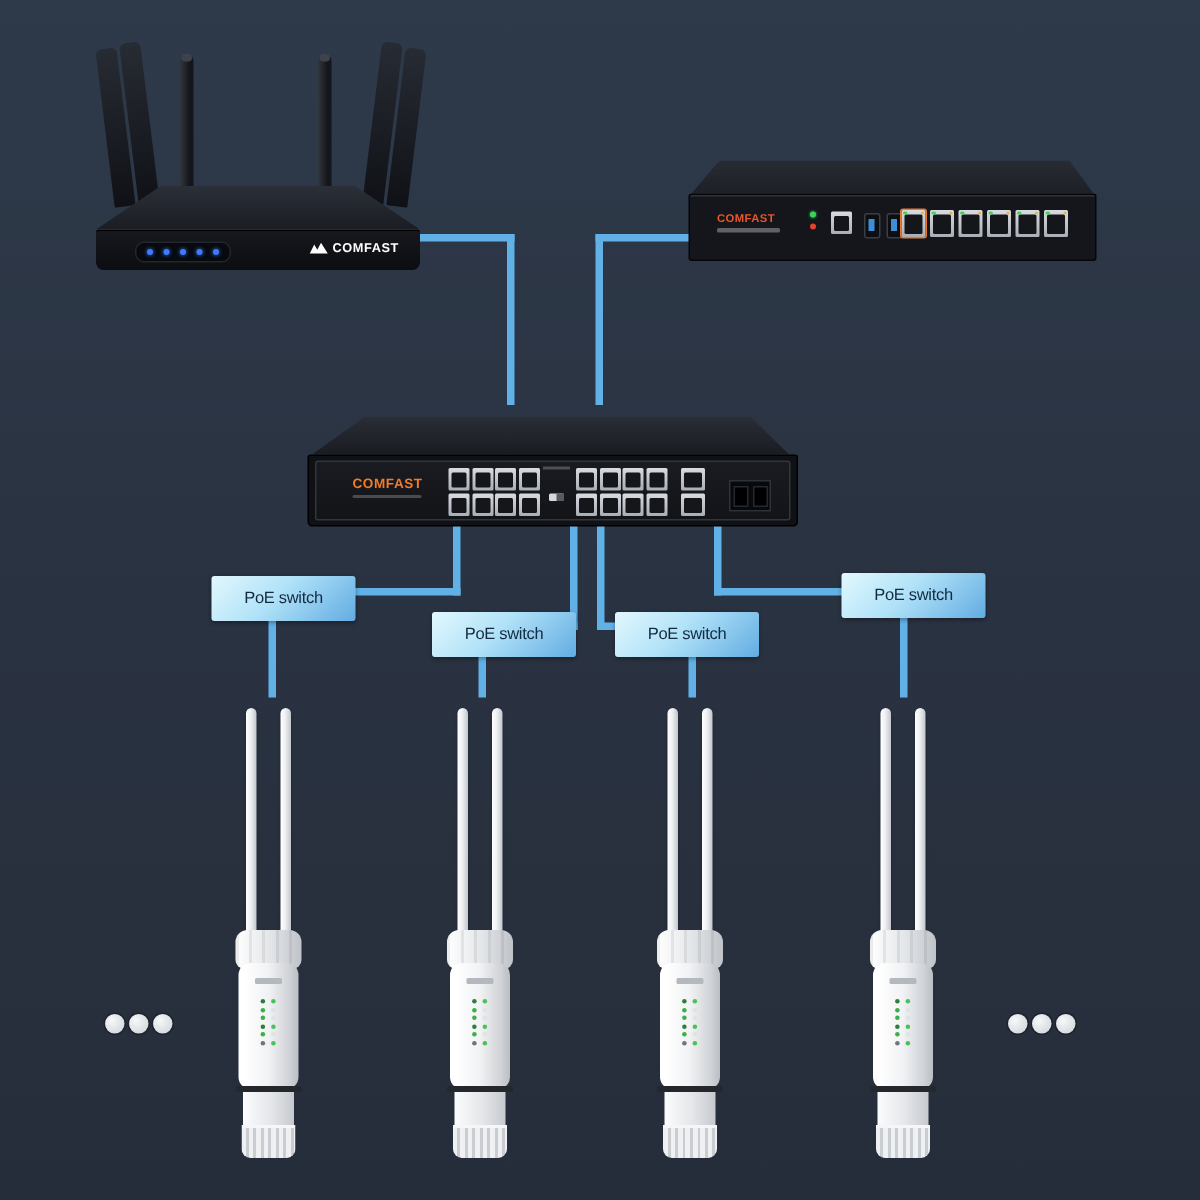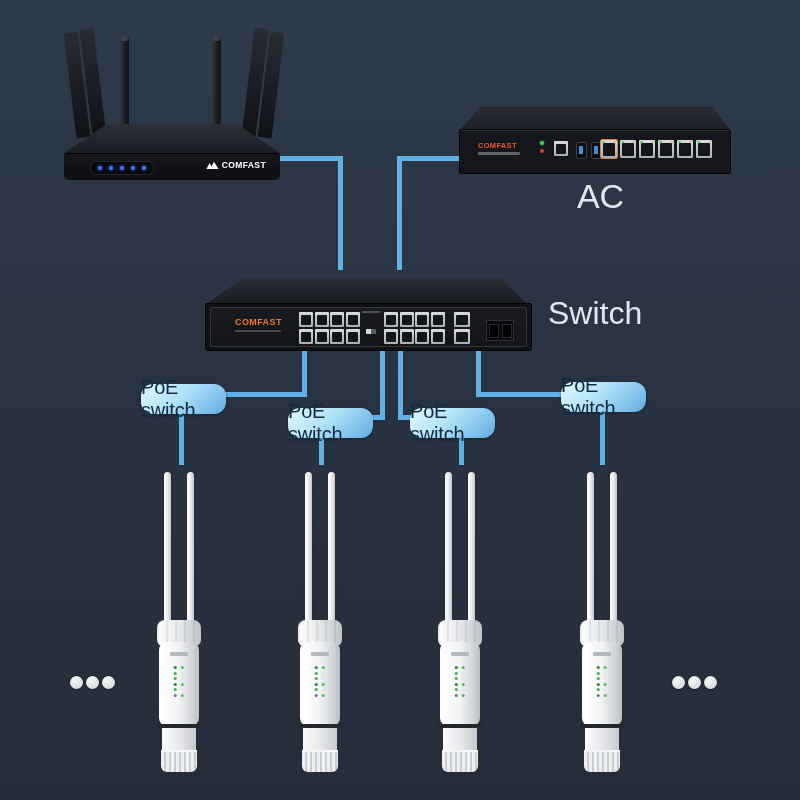--- a/index.html
+++ b/index.html
@@ -15,25 +15,25 @@
     background:linear-gradient(180deg,var(--bg-top) 0%,var(--bg-mid) 45%,var(--bg-bot) 100%);
     font-family:"Liberation Sans",sans-serif;}
 
   
   .cable{position:absolute;background:var(--cable);z-index:1;}
 
   
   .devlabel{position:absolute;color:var(--label-text);z-index:4;}
 
   
-  .poe{position:absolute;width:85px;height:30px;z-index:3;
+  .poe{position:absolute;width:96px;height:30px;z-index:3;
     display:flex;align-items:center;justify-content:center;
     background:linear-gradient(135deg,var(--poe-g1) 0%,var(--poe-g2) 45%,var(--poe-g3) 100%);
-    color:var(--poe-text);font-size:20px;font-weight:500;letter-spacing:-.2px;
-    border-radius:12px;box-shadow:0 1px 3px rgba(0,0,0,.35);}
+    color:var(--poe-text);font-size:11px;font-weight:500;letter-spacing:-.2px;
+    border-radius:2px;box-shadow:0 1px 3px rgba(0,0,0,.35);}
 
   
   .router{position:absolute;left:58px;top:22px;width:232px;height:160px;z-index:2;}
   .blade{position:absolute;width:14px;background:linear-gradient(180deg,#272b33,#0f1116);border-radius:4px 4px 1px 1px;}
   .rod{position:absolute;width:9px;height:104px;top:14px;border-radius:5px 5px 1px 1px;
     background:linear-gradient(90deg,#32363e,#14161b 70%);}
   .rod::before{content:"";position:absolute;top:0;left:1px;right:1px;height:5px;border-radius:4px;background:#3d424b;}
   .router-top{position:absolute;left:6px;top:102px;width:216px;height:29px;
     clip-path:polygon(20% 0,80% 0,100% 100%,0 100%);
     background:linear-gradient(180deg,var(--dev-top1),var(--dev-top2));}
@@ -220,21 +220,20 @@
             <div class="port-slot"></div>
           </div>
           <div class="port">
             <span class="pled pled-g"></span>
             <span class="pled pled-y"></span>
             <div class="port-slot"></div>
           </div>
         </div>
     </div>
   </div>
-  <div class="devlabel" style="left:553px;top:177px;width:95px;text-align:center;font-size:34px;">AC</div>
 
   <div class="switch">
     <div class="sw-top"></div>
     <div class="sw-front">
       <div class="sw-panel">
         <div class="sw-brand">
           <div class="btxt">COMFAST</div>
           <div class="bbar"></div>
         </div>
         <div class="pgrid" id="sw-g1" style="left:88px;">
@@ -301,21 +300,20 @@
               <div class="port-slot"></div>
             </div>
           </div>
         <div class="sw-sfp" id="sw-sfp">
             <div class="sfp-slot"></div>
             <div class="sfp-slot"></div>
           </div>
       </div>
     </div>
   </div>
-  <div class="devlabel" style="left:548px;top:295px;font-size:32px;">Switch</div>
 
   <div class="poe" style="left:141px;top:384px;">PoE switch</div>
   <div class="poe" style="left:288px;top:408px;">PoE switch</div>
   <div class="poe" style="left:410px;top:408px;">PoE switch</div>
   <div class="poe" style="left:561px;top:382px;">PoE switch</div>
 
   <div class="dots" style="left:70px;">
     <span class="dot"></span>
     <span class="dot"></span>
     <span class="dot"></span>

